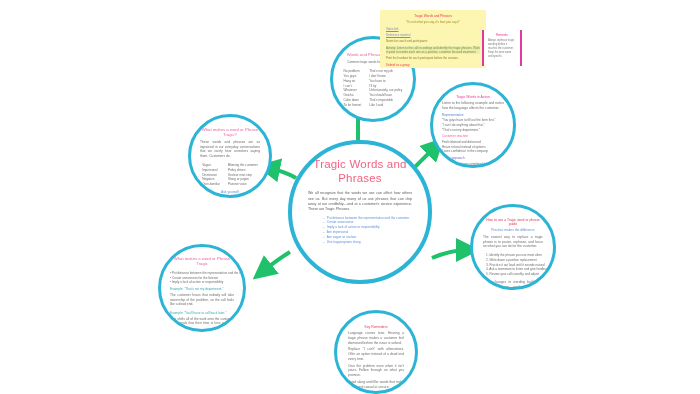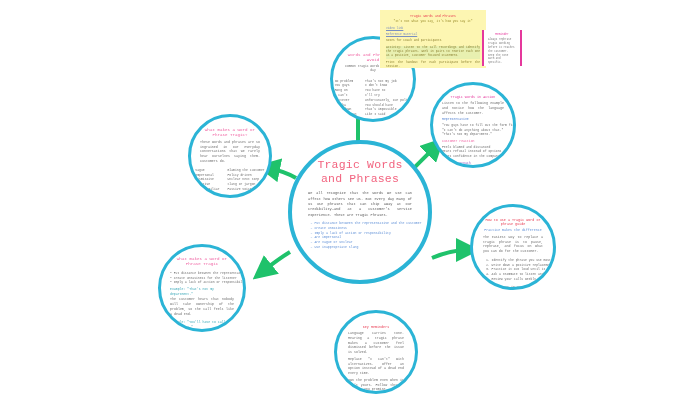--- a/index.html
+++ b/index.html
@@ -3,21 +3,21 @@
 <meta charset="utf-8">
 <style>
   html,body{margin:0;padding:0;}
   body{
     width:700px;height:394px;
     background:#ffffff;
     font-family:"Liberation Sans", sans-serif;
     overflow:hidden;
     position:relative;
   }
-  #canvas{position:absolute;inset:0;font-family:Liberation Mono, monospace;}
+  #canvas{position:absolute;inset:0;}
 
   
   .node{
     position:absolute;
     border-radius:50%;
     border:3px solid #2bb4d6;
     background:#ffffff;
     box-sizing:border-box;
     overflow:hidden;
   }

